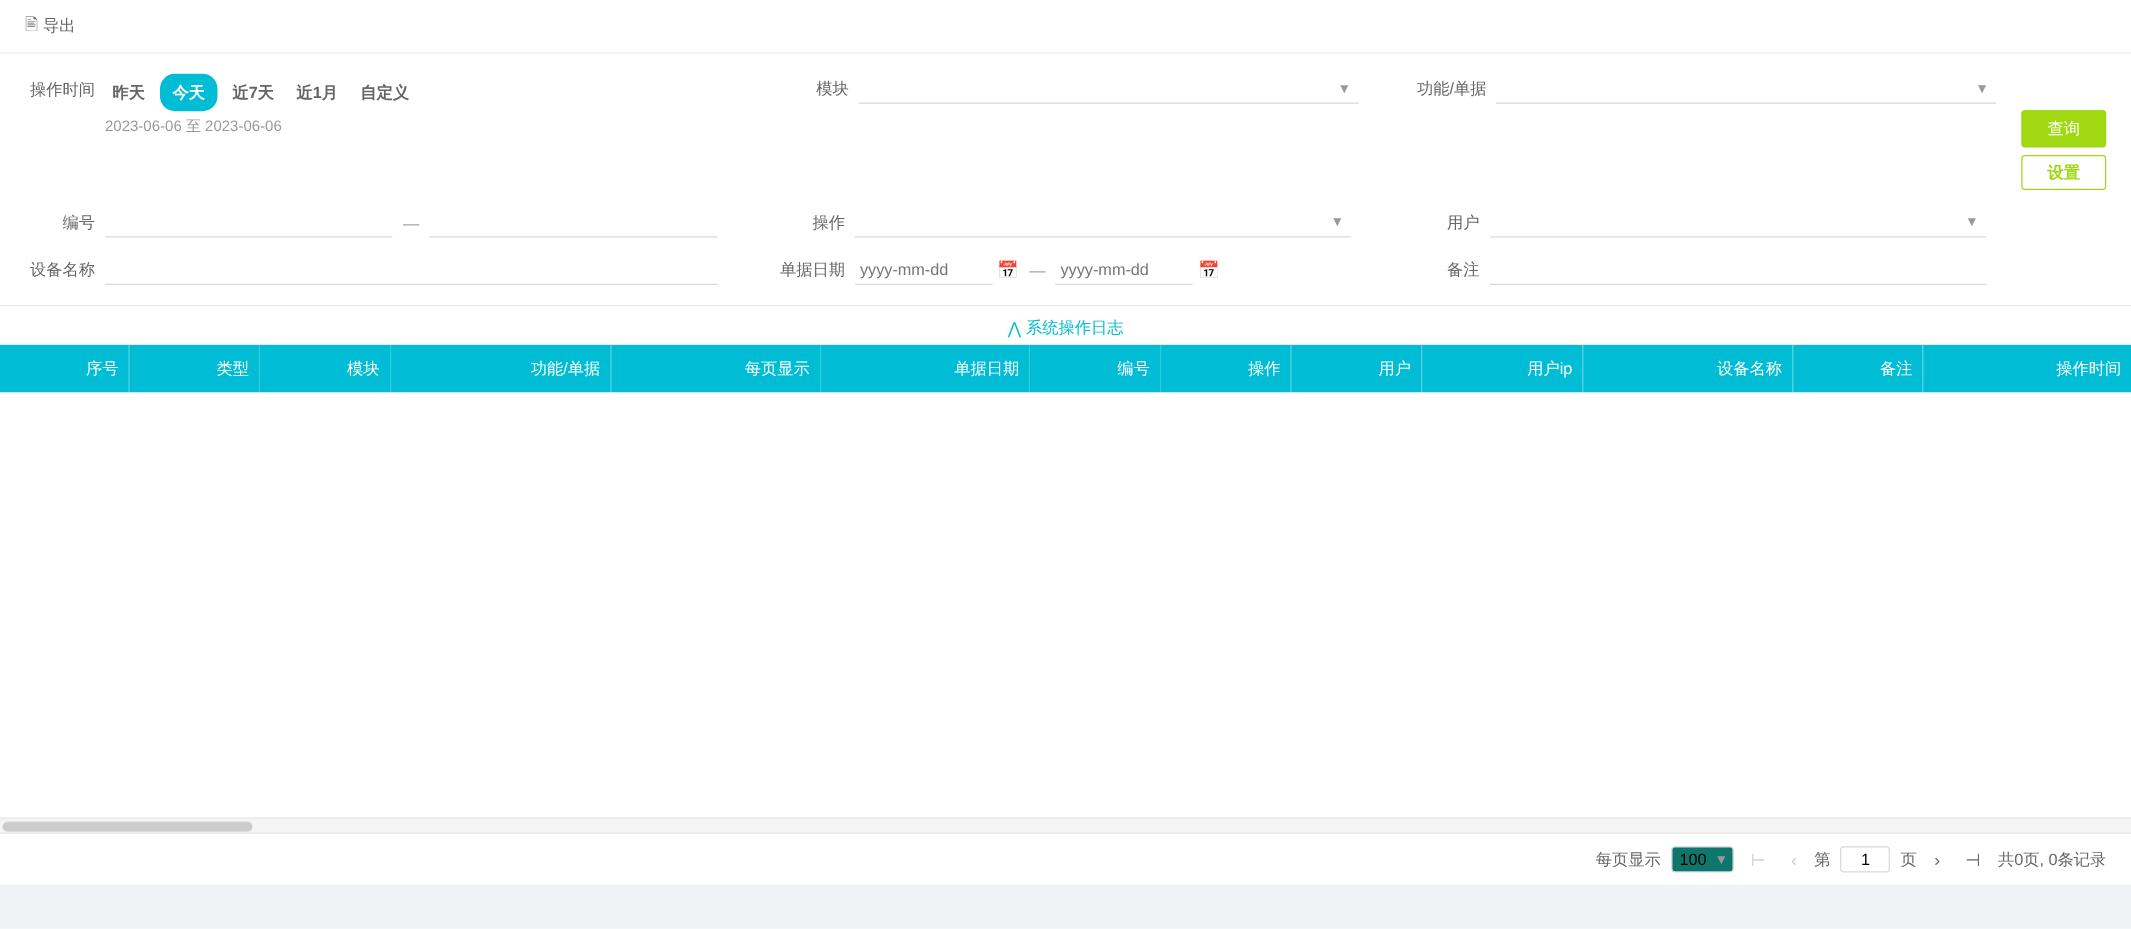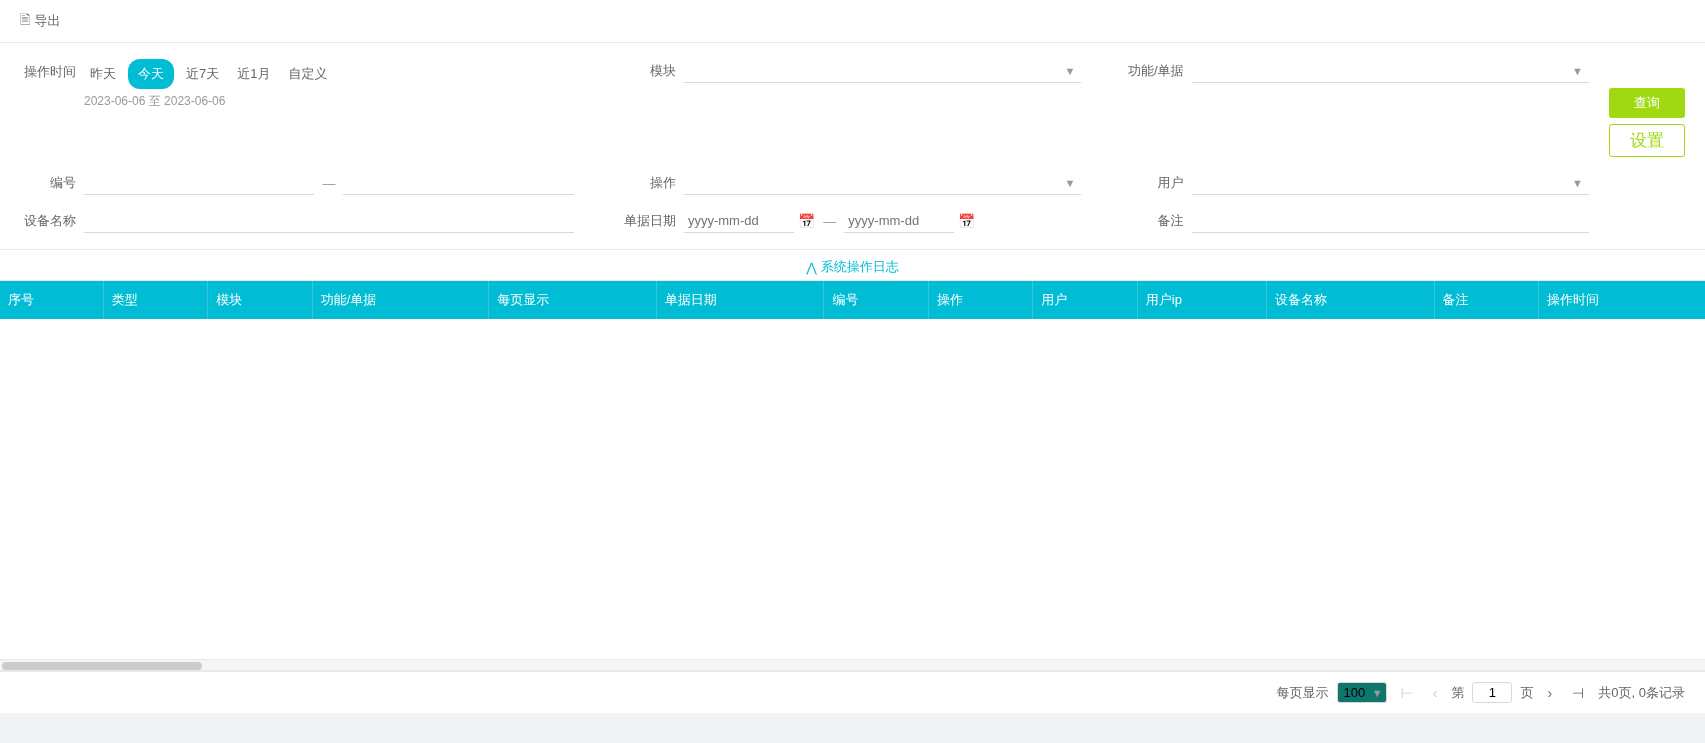--- a/index.html
+++ b/index.html
@@ -79,20 +79,21 @@
       gap: 6px;
     }
     .time-btn {
       background: none;
       border: none;
       cursor: pointer;
       padding: 2px 6px;
       border-radius: 3px;
       color: #666;
       font-size: 13px;
+      font-weight: bold;
     }
     .time-btn.active {
       background: #00bcd4;
       color: #fff;
       border-radius: 12px;
       padding: 6px 10px;
     }
     .time-range {
       font-size: 12px;
       color: #999;
@@ -171,21 +172,22 @@
       border-radius: 3px;
       font-size: 13px;
     }
     .btn-settings {
       background: #fff;
       color: #a0d911;
       border: 1px solid #a0d911;
       padding: 4px 20px;
       cursor: pointer;
       border-radius: 3px;
-      font-size: 17px;
+      font-size: 13px;
+      font-weight: bold;
     }
 
     .collapse-bar {
       text-align: center;
       padding: 8px 0 4px 0;
       color: #00bcd4;
       cursor: pointer;
       font-size: 13px;
       display: flex;
       align-items: center;
@@ -204,21 +206,21 @@
       width: 100%;
       border-collapse: collapse;
       min-width: 1200px;
     }
     thead tr {
       background: #00bcd4;
       color: #fff;
     }
     thead th {
       padding: 10px 8px;
-      text-align: left;
+      text-align: right;
       font-weight: normal;
       font-size: 13px;
       white-space: nowrap;
       border-right: 1px solid rgba(255,255,255,0.2);
     }
     thead th:last-child { border-right: none; }
 
     .empty-area {
       height: 340px;
       background: #fff;

